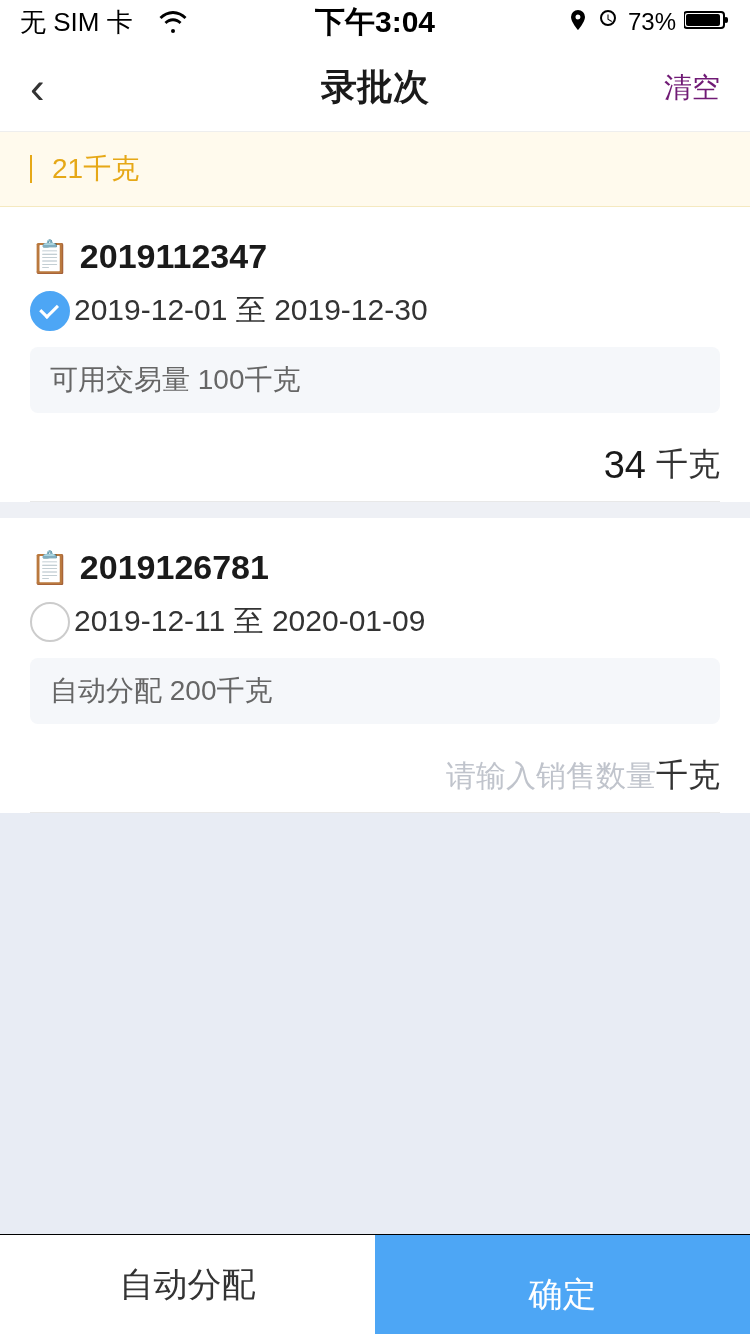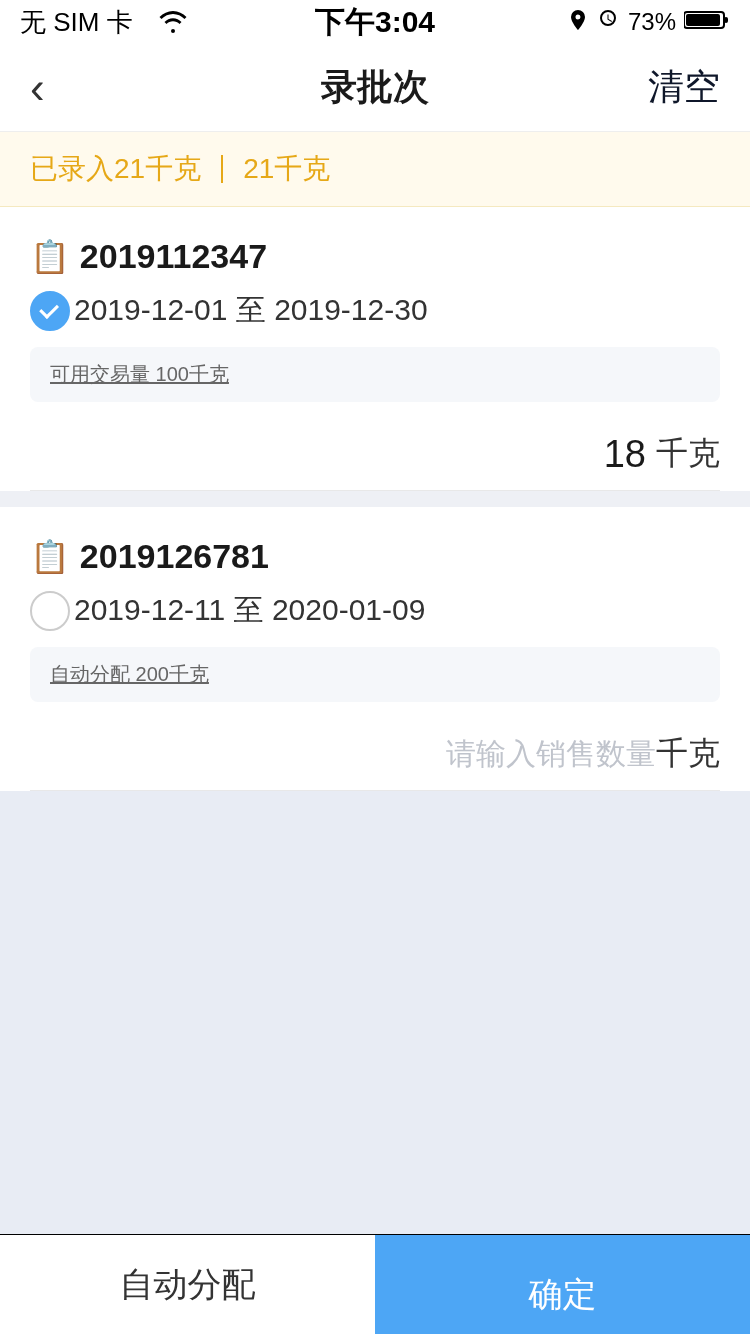--- a/index.html
+++ b/index.html
@@ -66,22 +66,22 @@
     }
     .nav-title {
       font-size: 36px;
       font-weight: 600;
       color: #1a1a1a;
       position: absolute;
       left: 50%;
       transform: translateX(-50%);
     }
     .nav-action {
-      font-size: 36px;
-      color: #0f172a;
+      font-size: 28px;
+      color: #701a75;
       cursor: pointer;
     }
 
     
     .info-banner {
       width: 750px;
       background: #fffaed;
       padding: 18px 30px;
       display: flex;
       align-items: center;
@@ -156,23 +156,22 @@
     }
     .date-range {
       font-size: 30px;
       color: #333;
     }
     .avail-box {
       background: #f5f7fa;
       border-radius: 8px;
       padding: 14px 20px;
       margin: 0 0 20px 0;
-      font-size: 20px;
+      font-size: 28px;
       color: #666;
-      text-decoration: underline;
     }
 
     
     .input-row {
       display: flex;
       align-items: center;
       justify-content: flex-end;
       padding: 10px 0 14px 0;
       border-bottom: 1px solid #e8e8e8;
       margin: 0 0 0 0;
@@ -289,39 +288,38 @@
     </div>
   </div>
 
   <div class="nav-bar">
     <span class="nav-back">‹</span>
     <span class="nav-title">录批次</span>
     <span class="nav-action">清空</span>
   </div>
 
   <div class="info-banner">
-    <span class="info-banner-label">已录入21千克</span>
     <div class="info-banner-divider"></div>
     <span class="info-banner-value">21千克</span>
   </div>
 
   <div class="content-area">
 
     <div class="card">
       <div class="card-header">
         <span class="doc-icon">📋</span>
         <span class="batch-id">2019112347</span>
       </div>
       <div class="card-row">
         <div class="radio-circle checked"></div>
         <span class="date-range">2019-12-01 至 2019-12-30</span>
       </div>
       <div class="avail-box">可用交易量 100千克</div>
       <div class="input-row">
-        <span class="input-value">18</span>
+        <span class="input-value">34</span>
         <span class="input-unit">千克</span>
       </div>
     </div>
 
     <div class="section-sep"></div>
 
     <div class="card">
       <div class="card-header">
         <span class="doc-icon">📋</span>
         <span class="batch-id">2019126781</span>

